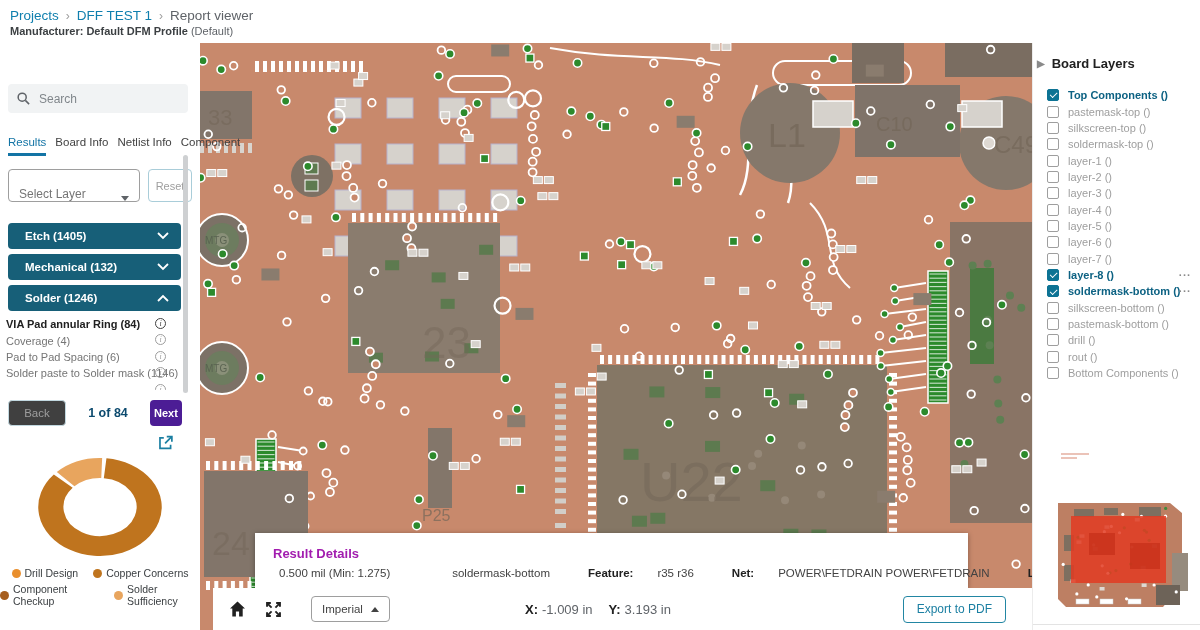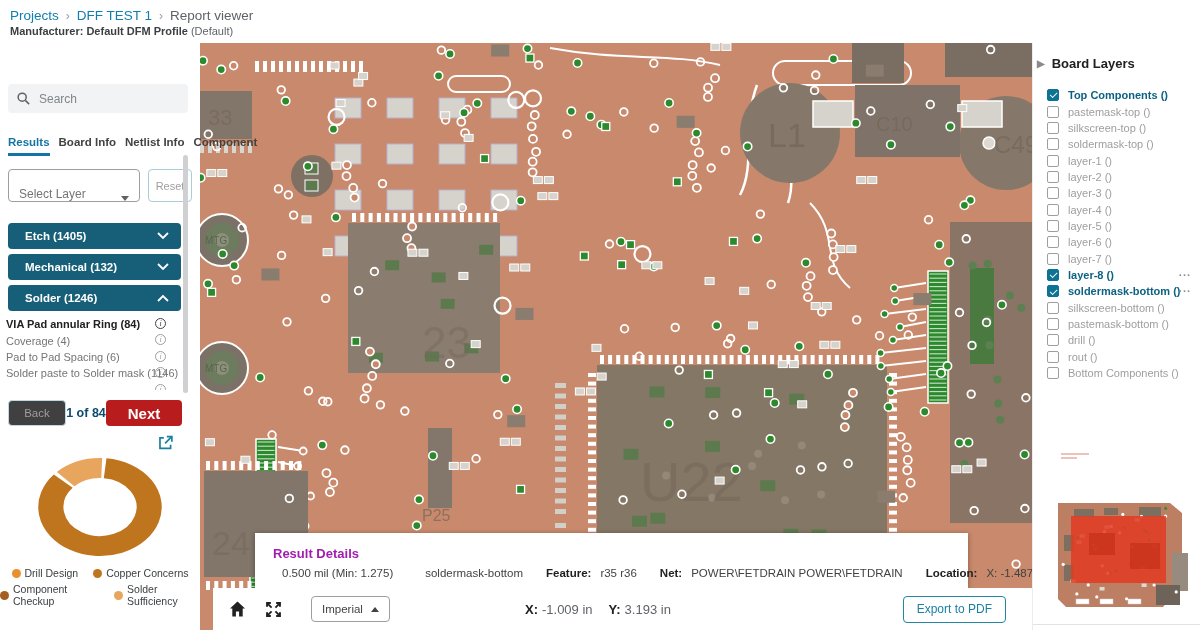--- a/index.html
+++ b/index.html
@@ -17,21 +17,21 @@
   .manu-suffix{font-weight:normal;color:#5f6368}
 
   
   .sidebar{position:absolute;top:43px;left:0;width:200px;height:587px;background:#fff;z-index:9}
   .search-box{margin:41px 12px 0 8px;height:29px;background:#f1f3f4;border-radius:4px;
     display:flex;align-items:center;padding:0 8px;gap:8px}
   .search-box input{border:none;outline:none;background:transparent;font-size:12px;color:#424242;width:130px;
     font-family:"Liberation Sans",sans-serif}
   .search-box input::placeholder{color:#80868b}
   .tabs{display:flex;gap:9px;margin:23px 0 0 8px}
-  .tab{font-size:11.5px;font-weight:bold;color:#424242;padding-bottom:5px;cursor:pointer;white-space:nowrap}
+  .tab{font-size:11.5px;font-weight:normal;color:#424242;padding-bottom:5px;cursor:pointer;white-space:nowrap}
   .tab.active{color:#1374a5;border-bottom:3px solid #1374a5}
   .filter-row{display:flex;margin:13px 8px 0 8px;gap:8px}
   .select-layer{width:132px;height:33px;border:1px solid #9e9e9e;border-radius:4px;display:flex;
     align-items:flex-end;padding:0 10px;font-size:12px;color:#757575;cursor:pointer}
   .caret-down{margin-left:auto;width:0;height:0;border-left:4.5px solid transparent;
     border-right:4.5px solid transparent;border-top:5.5px solid #5f6368}
   .btn-reset{width:44px;height:33px;border:1px solid #a9cdd9;border-radius:4px;background:#fff;
     color:#9e9e9e;font-size:11px;cursor:pointer;font-family:"Liberation Sans",sans-serif}
   .sections{margin-top:21px}
   .section-bar{height:26px;background:#175f78;border-radius:4px;margin:0 19px 5px 8px;display:flex;
@@ -42,37 +42,37 @@
     font-size:11px;color:#757575;cursor:pointer}
   .info-badge{position:absolute;right:34px;top:2px;width:11px;height:11px;border:1.2px solid #9e9e9e;
     border-radius:50%;color:#9e9e9e;font-size:8px;line-height:9px;text-align:center;
     font-family:"Liberation Serif",serif;font-style:italic}
   .result-row.active .result-label{color:#212121;font-weight:bold}
   .result-row.active .info-badge{border-color:#424242;color:#424242}
   .pager{display:flex;align-items:center;margin:10px 18px 0 8px;justify-content:space-between}
   .btn-back{width:58px;height:26px;border:1px solid #c2d8e0;border-radius:4px;color:#9e9e9e;
     font-size:11.5px;background:#404040;cursor:pointer;font-family:"Liberation Sans",sans-serif}
   .pager-pos{font-weight:bold;font-size:12.5px;color:#0c4a6e}
-  .btn-next{width:76px;height:26px;background:#b91c1c;border:none;border-radius:4px;color:#fff;
-    font-size:15px;font-weight:bold;cursor:pointer;font-family:"Liberation Sans",sans-serif}
+  .btn-next{width:32px;height:26px;background:#4c1d95;border:none;border-radius:4px;color:#fff;
+    font-size:11px;font-weight:bold;cursor:pointer;font-family:"Liberation Sans",sans-serif}
   .ext-row{display:flex;justify-content:flex-end;margin:8px 26px 0 0}
   .donut-wrap{margin:6px auto 0;width:126px;height:100px}
   .legend{margin-top:10px}
   .legend-row{display:flex;justify-content:center;gap:15px;margin-bottom:4px}
   .legend-item{display:flex;align-items:center;gap:4px;font-size:10.5px;color:#3c4043}
   .legend-dot{width:9px;height:9px;border-radius:50%;flex:none}
   .sb-scroll{position:absolute;left:183px;top:112px;width:5px;height:238px;background:#ced0d2;border-radius:3px}
 
   
   .canvas{position:absolute;top:43px;left:200px;width:832px;height:587px;background:#c8896c;overflow:hidden}
   #board{position:absolute;top:0;left:0}
   .result-details{position:absolute;left:55px;top:490px;width:713px;height:56px;background:#fff;
     box-shadow:0 1px 5px rgba(0,0,0,.35);z-index:5}
   .rd-title{font-size:13px;font-weight:bold;color:#a21caf;padding:13px 0 4px 18px}
-  .rd-row{display:flex;align-items:center;gap:9px;padding-left:18px;font-size:11.5px;color:#424242;white-space:nowrap}
+  .rd-row{display:flex;align-items:center;gap:24px;font-size:11.5px;color:#424242;white-space:nowrap}
   .rd-label{font-weight:bold;color:#212121;margin-left:14px}
   .toolbar{position:absolute;left:13px;right:0;bottom:0;height:42px;background:#fff;display:flex;
     align-items:center;padding:0 12px;z-index:6}
   .icon-btn{background:none;border:none;cursor:pointer;display:flex;align-items:center;padding:2px}
   .btn-units{margin-left:26px;height:26px;padding:0 10px;background:#fff;border:1px solid #9e9e9e;
     border-radius:4px;color:#424242;font-size:11.5px;display:flex;align-items:center;gap:8px;cursor:pointer;
     font-family:"Liberation Sans",sans-serif}
   .caret-up{width:0;height:0;border-left:4.5px solid transparent;border-right:4.5px solid transparent;
     border-bottom:5.5px solid #424242}
   .tb-coords{position:absolute;left:47%;transform:translateX(-50%);font-size:13px;color:#5f6368;

